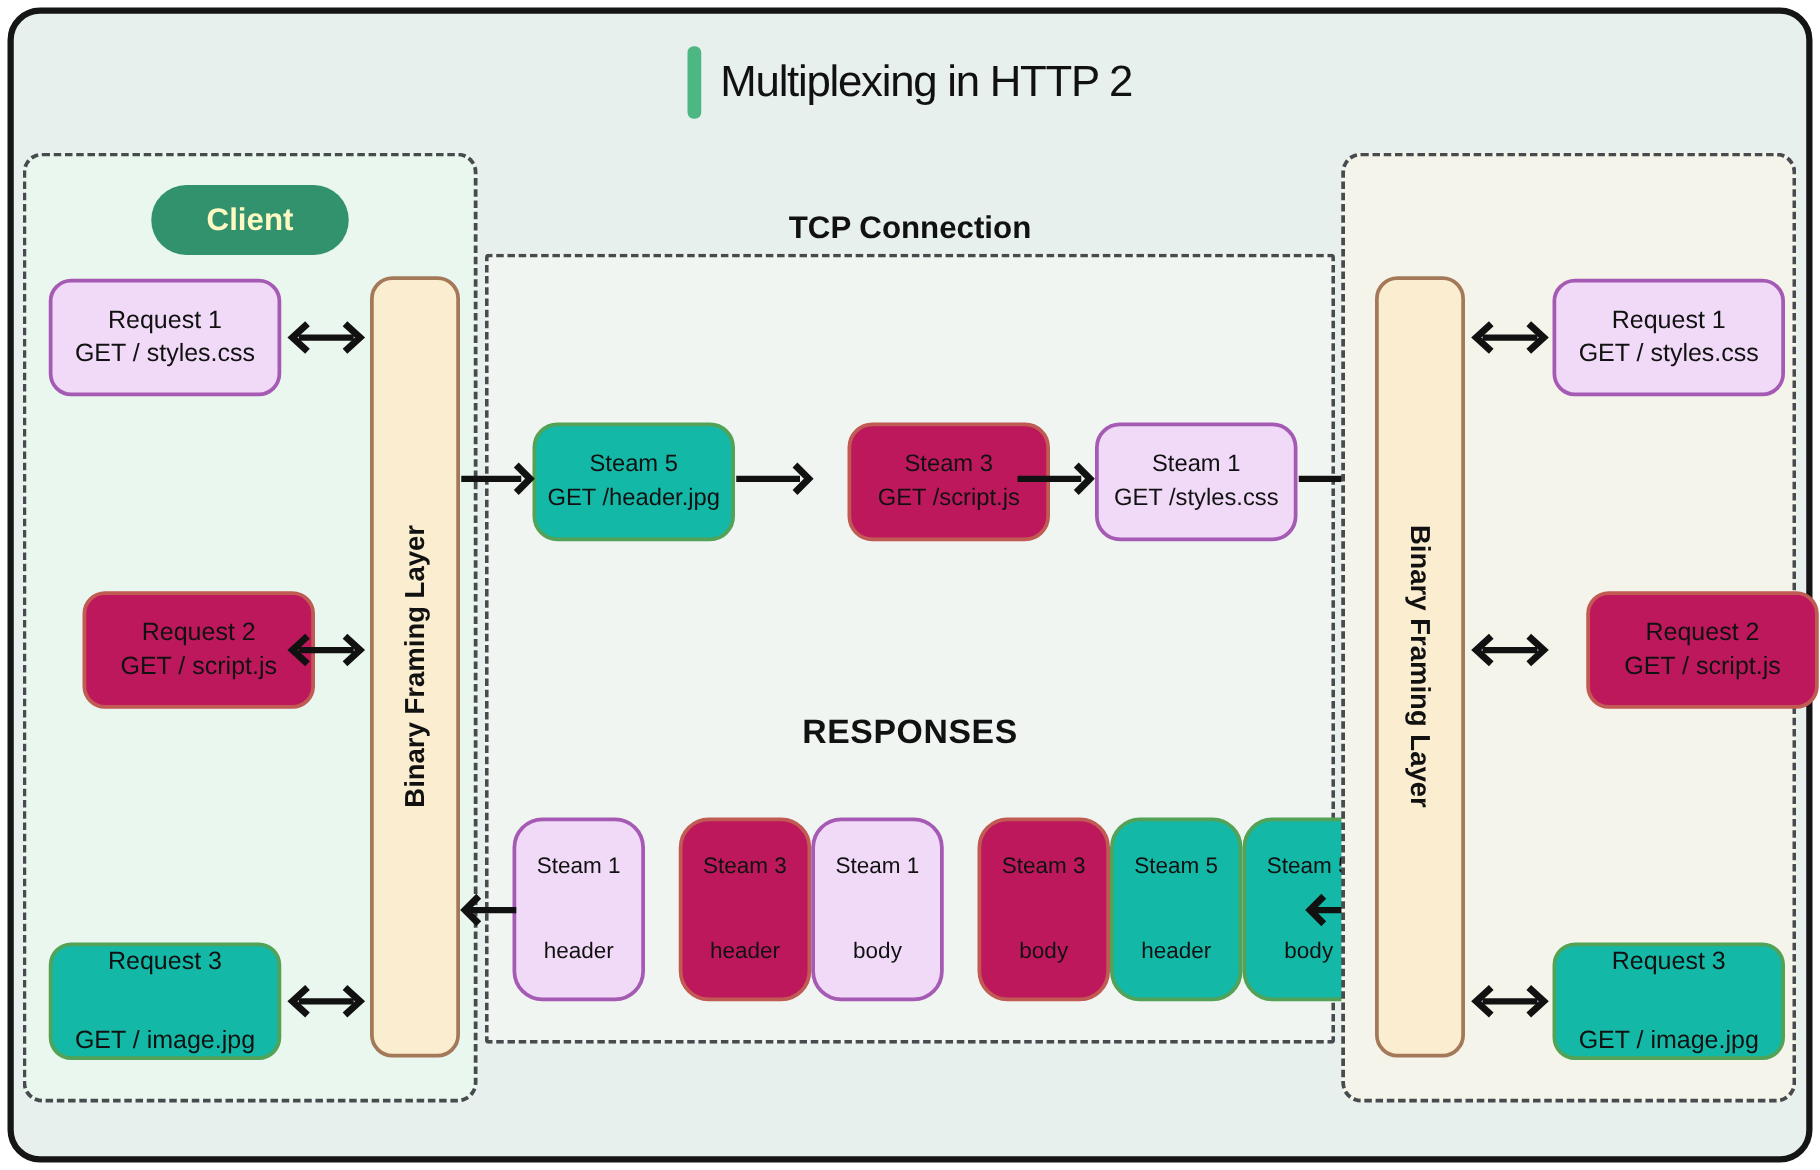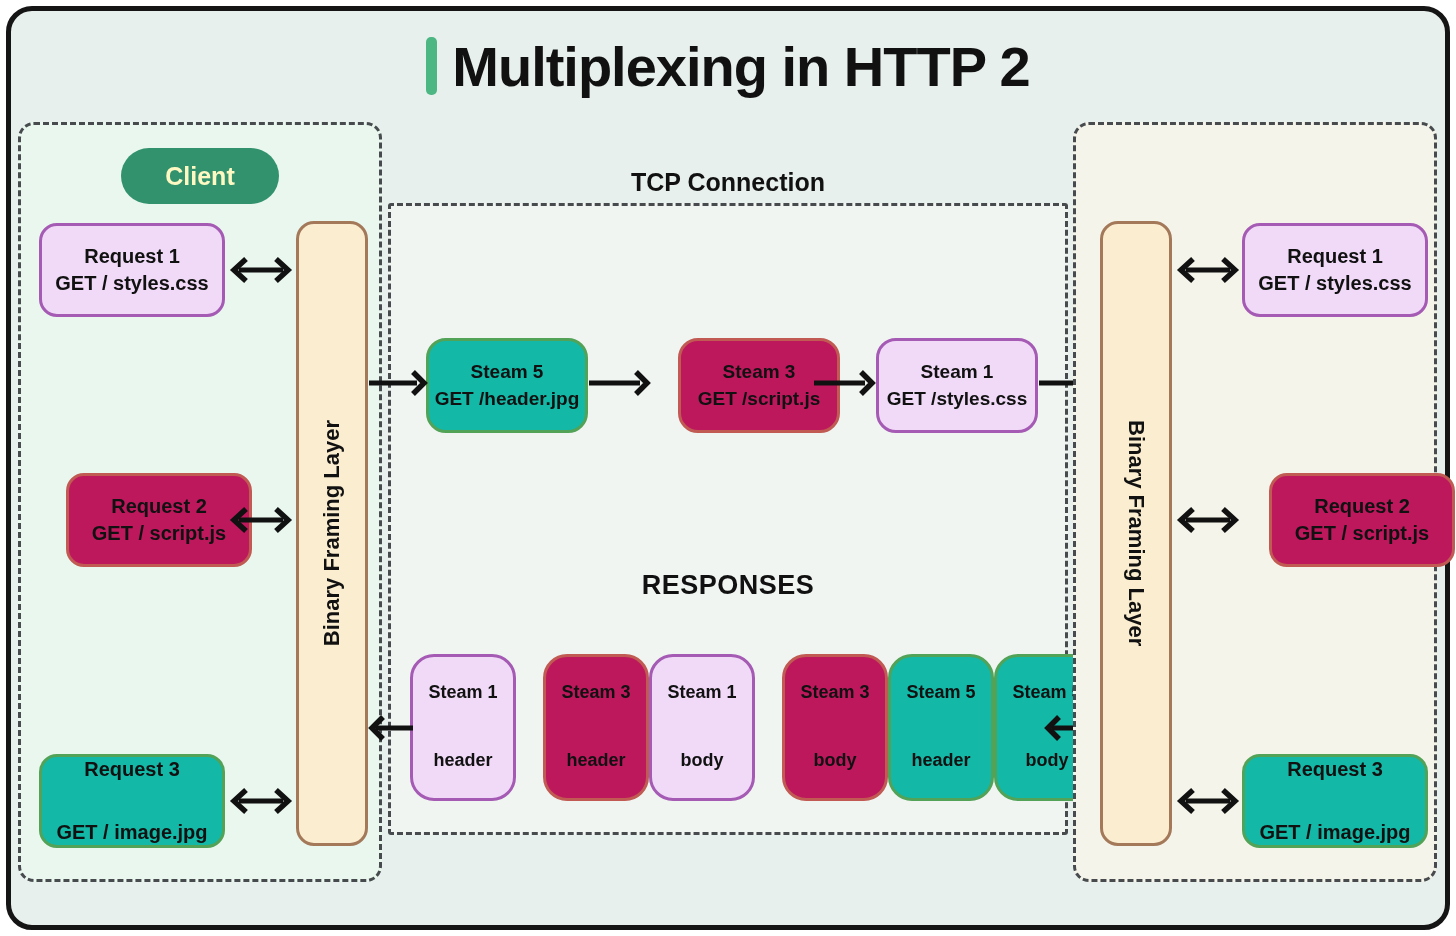--- a/index.html
+++ b/index.html
@@ -4,31 +4,31 @@
 <style>
   * { margin:0; padding:0; box-sizing:border-box; }
   html,body { width:1456px; height:936px; background:#ffffff; font-family:"Liberation Sans", sans-serif; color:#111; }
   body { position:relative; overflow:hidden; }
 
   .frame { position:absolute; inset:6px; border:5px solid #151515; border-radius:26px; background:#e7f0ec; }
 
   
   .title-row { position:absolute; top:30px; left:0; right:0; height:72px; display:flex; align-items:center; justify-content:center; gap:15px; }
   .accent-bar { width:11px; height:58px; border-radius:5px; background:#4cb782; }
-  .title { font-size:56px; font-weight:bold; letter-spacing:-1px; }
+  .title { font-size:35px; font-weight:normal; letter-spacing:-1px; }
 
   
   .panel { position:absolute; top:122px; width:364px; height:760px; border:3px dashed #474b4e; border-radius:16px; }
   .panel.client { left:18px; background:#e9f7ee; }
   .panel.server { left:1073px; background:#f5f4ea; }
 
   .pill { position:absolute; top:23px; left:50%; transform:translateX(-50%); width:158px; height:56px; border-radius:28px;
           background:#33926e; color:#fef9c3; font-size:25px; font-weight:bold; display:flex; align-items:center; justify-content:center; }
 
-  .box { border:3px solid; display:flex; flex-direction:column; align-items:center; justify-content:center; text-align:center; font-weight:bold; }
+  .box { border:3px solid; display:flex; flex-direction:column; align-items:center; justify-content:center; text-align:center; font-weight:normal; }
   .purple { background:#f0daf7; border-color:#a55ab4; }
   .red    { background:#be185d; border-color:#c05a52;margin-left:27px; }
   .green  { background:#14b8a6; border-color:#52a257; }
 
   .req-box { position:absolute; width:186px; height:94px; border-radius:18px; font-size:20px; line-height:1.35; }
   .panel.client .req-box { left:18px; }
   .panel.server .req-box { left:166px; }
   .req-top { top:98px; } .req-mid { top:348px; } .req-bot { top:629px;gap:36px; }
 
   .bfl { position:absolute; top:96px; width:72px; height:625px; border:3px solid #a3795a; border-radius:18px;

